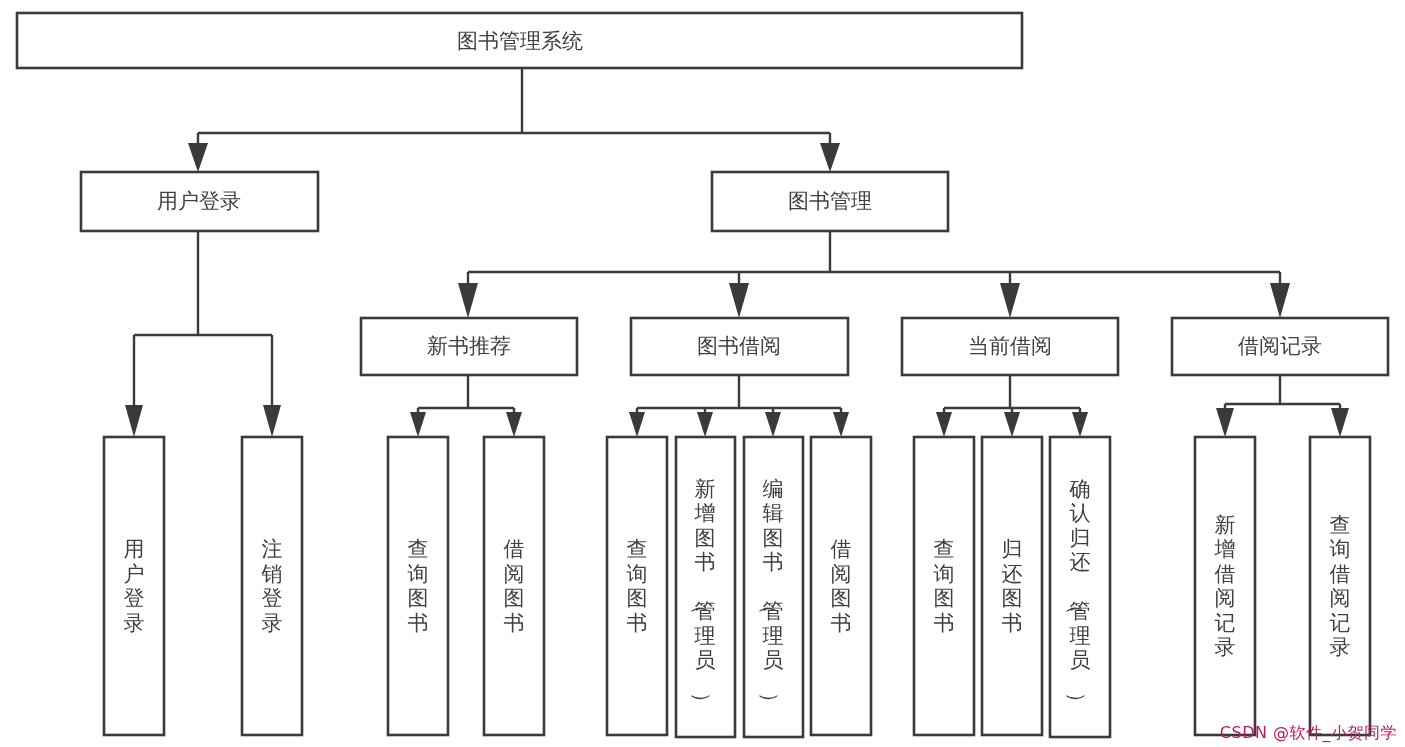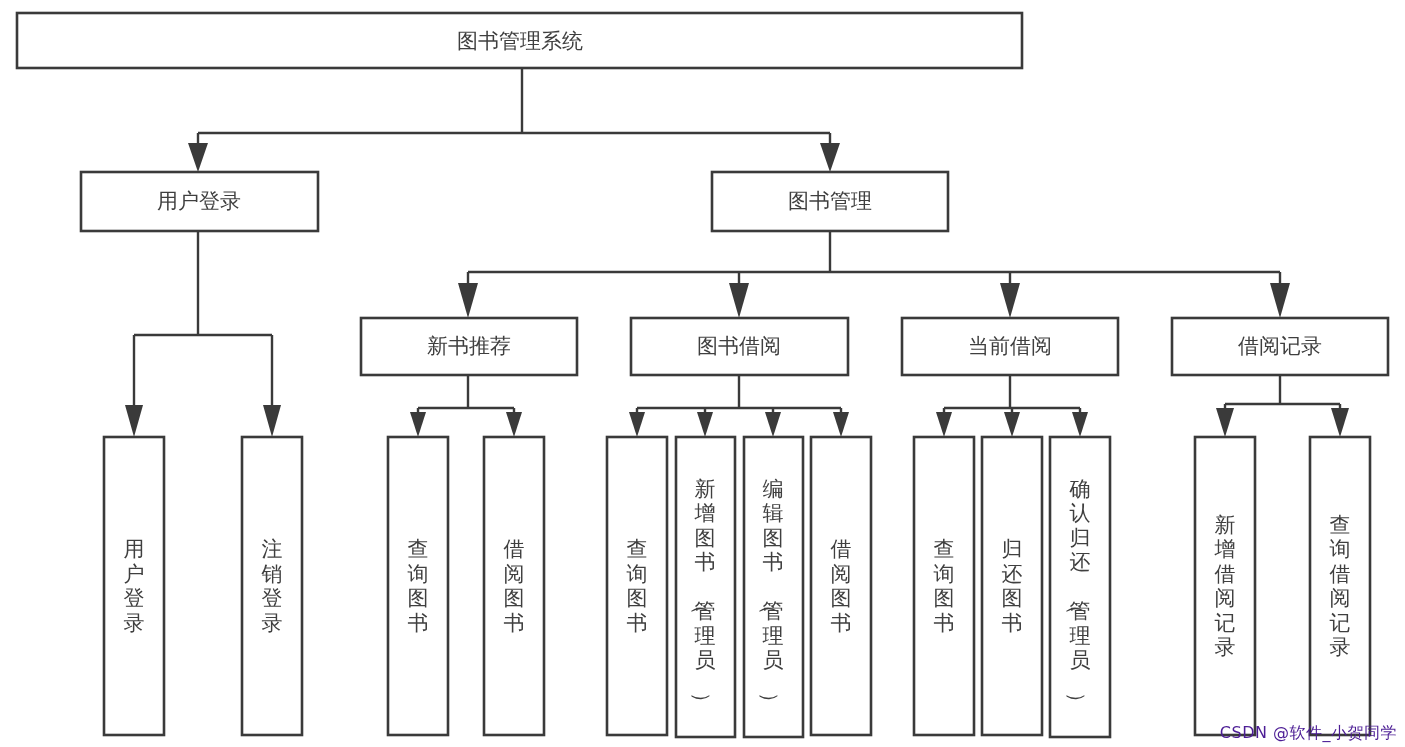--- a/index.html
+++ b/index.html
@@ -53,21 +53,21 @@
     fill: #3f3f3f;
     font-size: 21px;
     font-family: "DejaVu Sans", "Liberation Sans", sans-serif;
     text-anchor: middle;
   }
   .watermark {
     position: absolute;
     right: 8px;
     bottom: 3px;
     font-size: 16px;
-    color: #4c1d95;
+    color: #be185d;
     font-family: "DejaVu Sans", "Liberation Sans", sans-serif;
     white-space: nowrap;
     letter-spacing: 0.5px;
   }
 </style>
 </head>
 <body>
 
 <div id="diagram-root">
 

